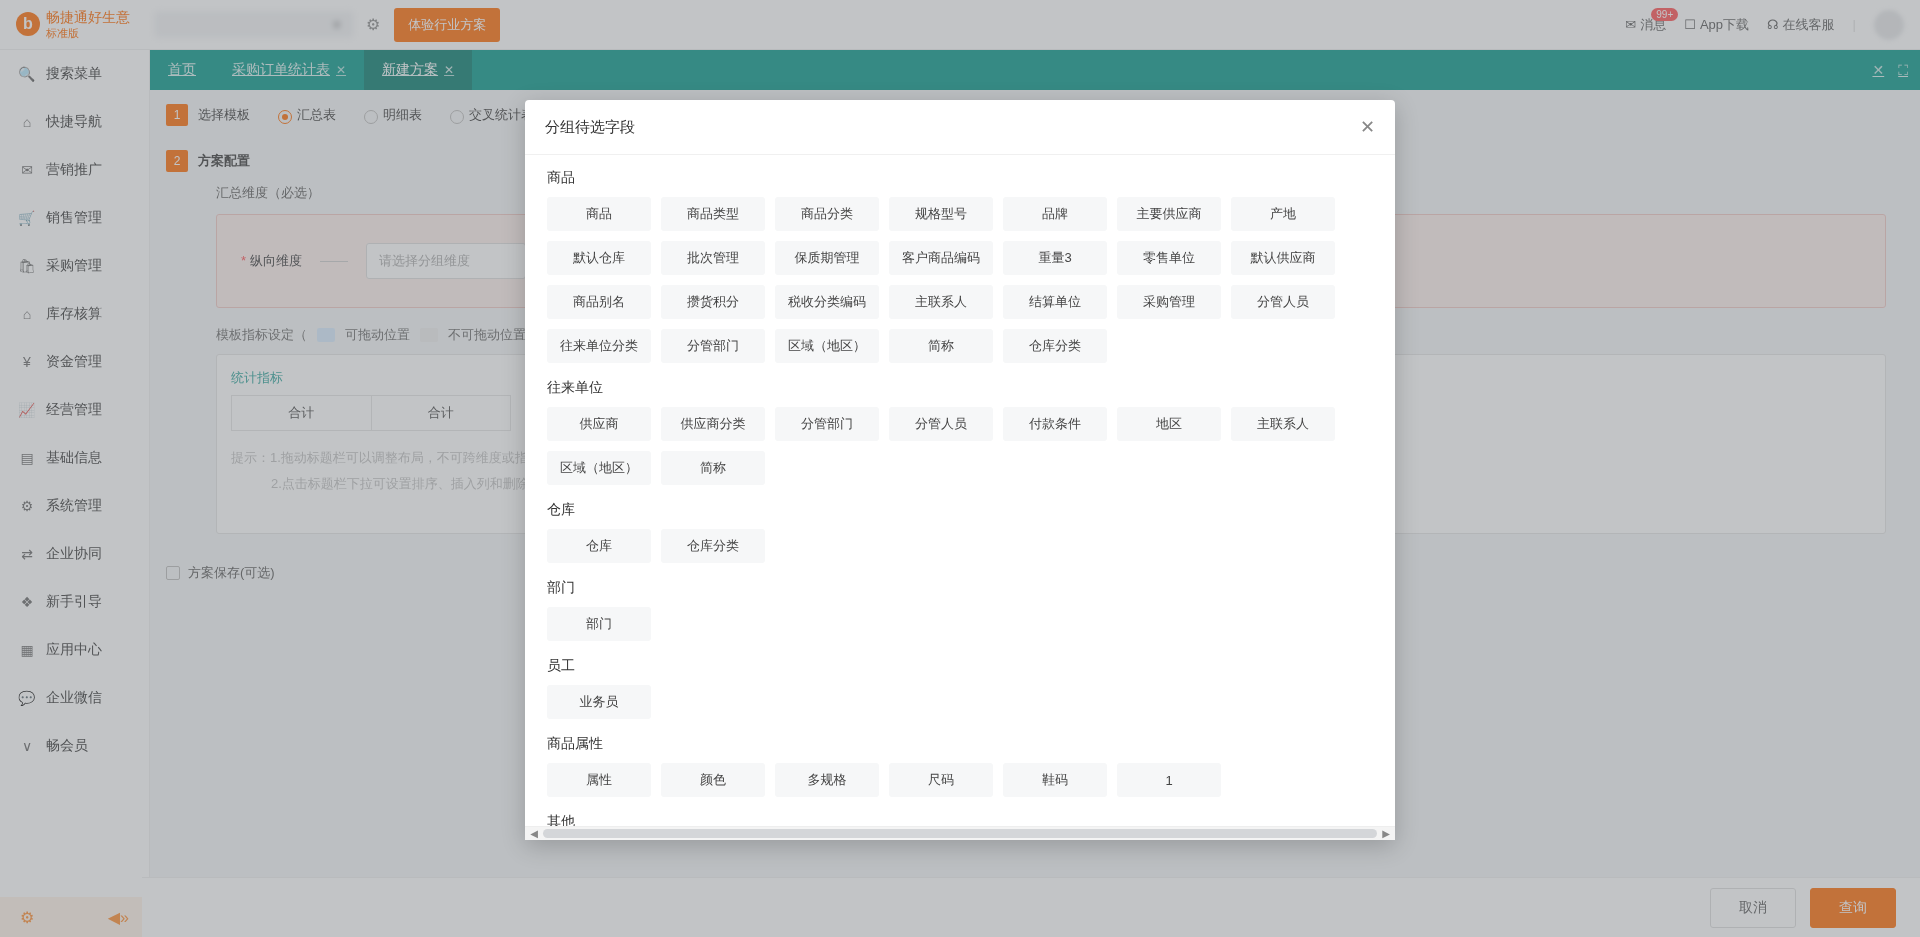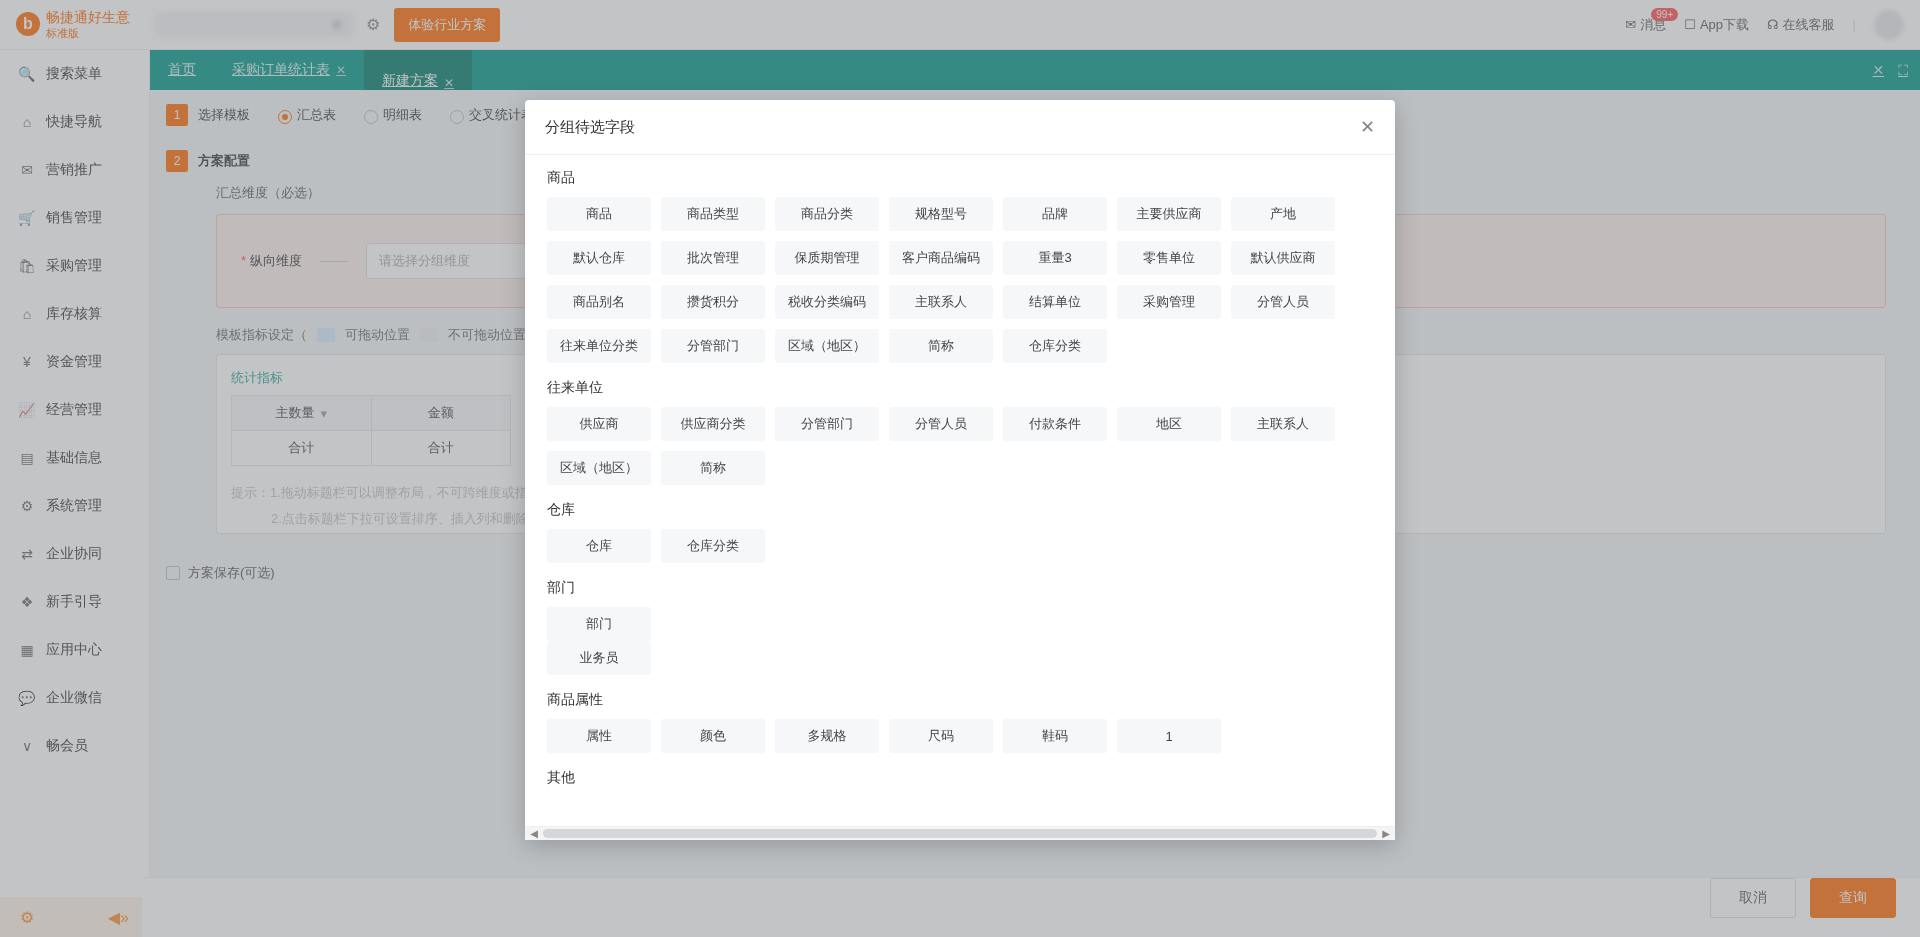--- a/index.html
+++ b/index.html
@@ -24,21 +24,21 @@
 
 .sidebar { position: absolute; left: 0; top: 50px; bottom: 0; width: 150px; background: #fff; border-right: 1px solid #eee; }
 .sb-item { display: flex; align-items: center; gap: 10px; padding: 15px 18px; color: #333; font-size: 14px; cursor: pointer; }
 .sb-item .sic { width: 18px; text-align: center; color: #666; }
 .sb-bottom { position: absolute; bottom: 0; left: 0; right: 0; height: 40px; background: #fff3e7; display: flex; align-items: center; justify-content: space-between; padding: 0 20px; color: #ff8a2b; }
 
 
 .main { position: absolute; left: 150px; top: 50px; right: 0; bottom: 0; background: #f5f6f7; display: flex; flex-direction: column; }
 .tabbar { height: 40px; background: #009688; display: flex; align-items: center; color: #d9f0ee; font-size: 14px; text-decoration: underline; }
 .tab { padding: 0 18px; height: 100%; display: flex; align-items: center; gap: 6px; cursor: pointer; }
-.tab.active { background: #00796b; color: #fff; align-items: flex-end; }
+.tab.active { background: #00796b; color: #fff; }
 .tab .x { font-size: 12px; opacity: .8; }
 .tabbar-right { margin-left: auto; display: flex; gap: 14px; padding-right: 12px; color: #bfe3df; }
 .subhdr { background: #fff; padding: 12px 16px; font-size: 13px; color: #333; border-bottom: 1px solid #eee; }
 
 .content { padding: 0 16px; color: #333; font-size: 13px; }
 .stepline { display: flex; align-items: center; gap: 10px; margin-top: 14px; }
 .stepbox { background: #ff6a00; color: #fff; width: 22px; height: 22px; display: flex; align-items: center; justify-content: center; font-size: 12px; border-radius: 2px; }
 .radio { display: inline-flex; align-items: flex-end; gap: 5px; margin-left: 18px; }
 .radio .r { width: 14px; height: 14px; border: 1px solid #bbb; border-radius: 50%; display: inline-block; position: relative; }
 .radio.sel .r { border-color: #ff6a00; }
@@ -62,21 +62,21 @@
 .ind-row { display: flex; }
 .ind-cell { flex: 1; padding: 8px; text-align: center; border-right: 1px solid #e3e3e3; border-bottom: 1px solid #e3e3e3; font-size: 13px; color: #444; background: #f7f8f9; display: flex; align-items: center; justify-content: center; gap: 6px; }
 .ind-cell:last-child { border-right: none; }
 .ind-row:last-child .ind-cell { border-bottom: none; background: #fff; }
 
 .hint { margin-top: 14px; color: #bfbfbf; font-size: 13px; line-height: 2; }
 
 .save-row { margin-top: 30px; display: flex; align-items: center; gap: 8px; color: #555; }
 .chk { width: 14px; height: 14px; border: 1px solid #bbb; border-radius: 2px; }
 
-.footer { position: absolute; bottom: 0; left: 142px; right: 0; height: 60px; background: #fff; border-top: 1px solid #eee; display: flex; align-items: flex-start; justify-content: flex-end; gap: 14px; padding: 0 24px; }
+.footer { position: absolute; bottom: 0; left: 142px; right: 0; height: 60px; background: #fff; border-top: 1px solid #eee; display: flex; align-items: center; justify-content: flex-end; gap: 14px; padding: 0 24px; }
 .btn { padding: 10px 28px; border-radius: 3px; font-size: 14px; cursor: pointer; border: 1px solid #ddd; background: #fff; color: #555; }
 .btn.primary { background: #ff6a00; border-color: #ff6a00; color: #fff; }
 
 
 .mask { position: absolute; inset: 0; background: rgba(120, 124, 128, 0.45); z-index: 50; }
 
 
 .modal { position: absolute; z-index: 60; left: 50%; top: 100px; transform: translateX(-50%); width: 870px; height: 740px; background: #fff; border-radius: 4px; box-shadow: 0 6px 24px rgba(0,0,0,.2); display: flex; flex-direction: column; }
 .m-head { padding: 16px 20px; font-size: 15px; color: #333; display: flex; align-items: center; justify-content: space-between; border-bottom: 1px solid #f0f0f0; }
 .m-close { color: #888; font-size: 18px; cursor: pointer; }
@@ -253,29 +253,20 @@
         <span>模板指标设定（</span>
         <span class="swatch blue"></span>
         <span>可拖动位置</span>
         <span class="swatch gray"></span>
         <span>不可拖动位置）</span>
       </div>
 
       <div class="ind-box">
         <div class="ind-head">统计指标</div>
         <div class="ind-table">
-          <div class="ind-row">
-            <div class="ind-cell">
-                <span>主数量</span>
-                <span class="ico" style="color:#999">▾</span>
-              </div>
-            <div class="ind-cell">
-                <span>金额</span>
-              </div>
-          </div>
           <div class="ind-row">
             <div class="ind-cell">合计</div>
             <div class="ind-cell">合计</div>
           </div>
         </div>
         <div class="hint">
           <div>提示：1.拖动标题栏可以调整布局，不可跨维度或指标</div>
           <div style="margin-left:40px">2.点击标题栏下拉可设置排序、插入列和删除列</div>
         </div>
       </div>
@@ -344,20 +335,21 @@
       </div>
       <div class="group-title">仓库</div>
       <div class="chips">
         <div class="chip">仓库</div>
         <div class="chip">仓库分类</div>
       </div>
       <div class="group-title">部门</div>
       <div class="chips">
         <div class="chip">部门</div>
       </div>
+      <div class="group-title">员工</div>
       <div class="chips">
         <div class="chip">业务员</div>
       </div>
       <div class="group-title">商品属性</div>
       <div class="chips">
         <div class="chip">属性</div>
         <div class="chip">颜色</div>
         <div class="chip">多规格</div>
         <div class="chip">尺码</div>
         <div class="chip">鞋码</div>

